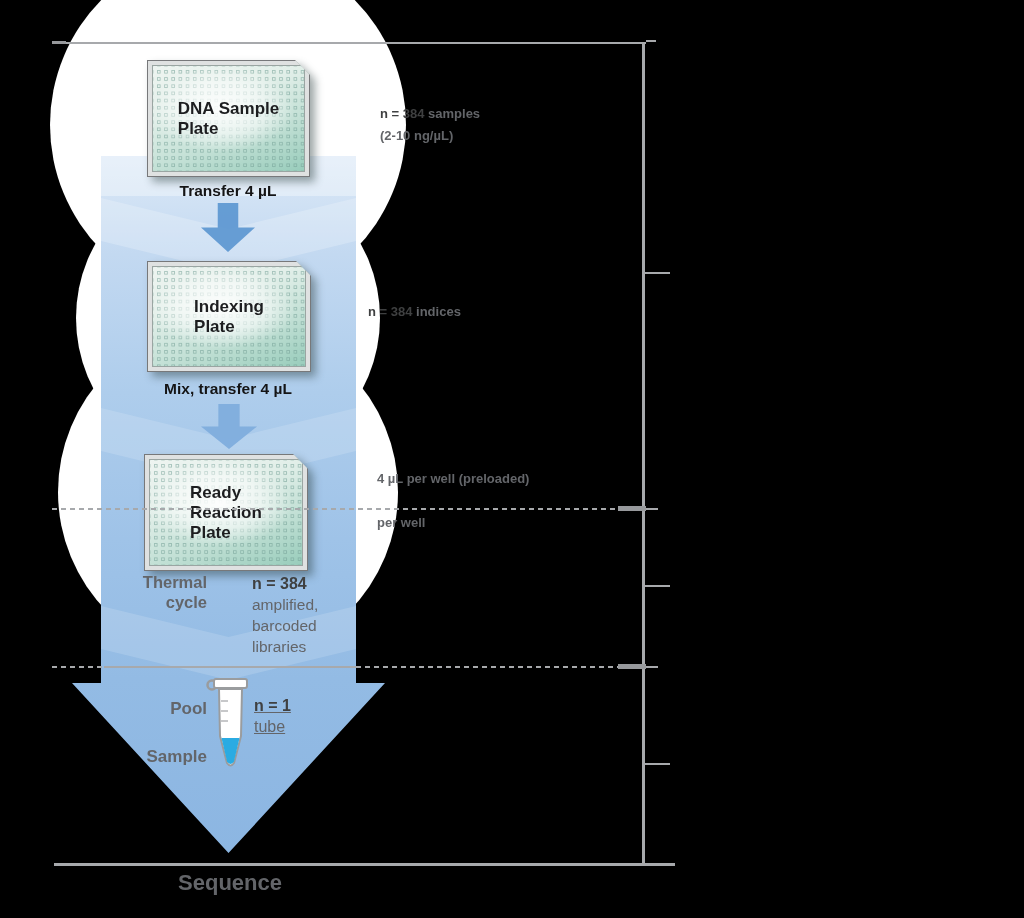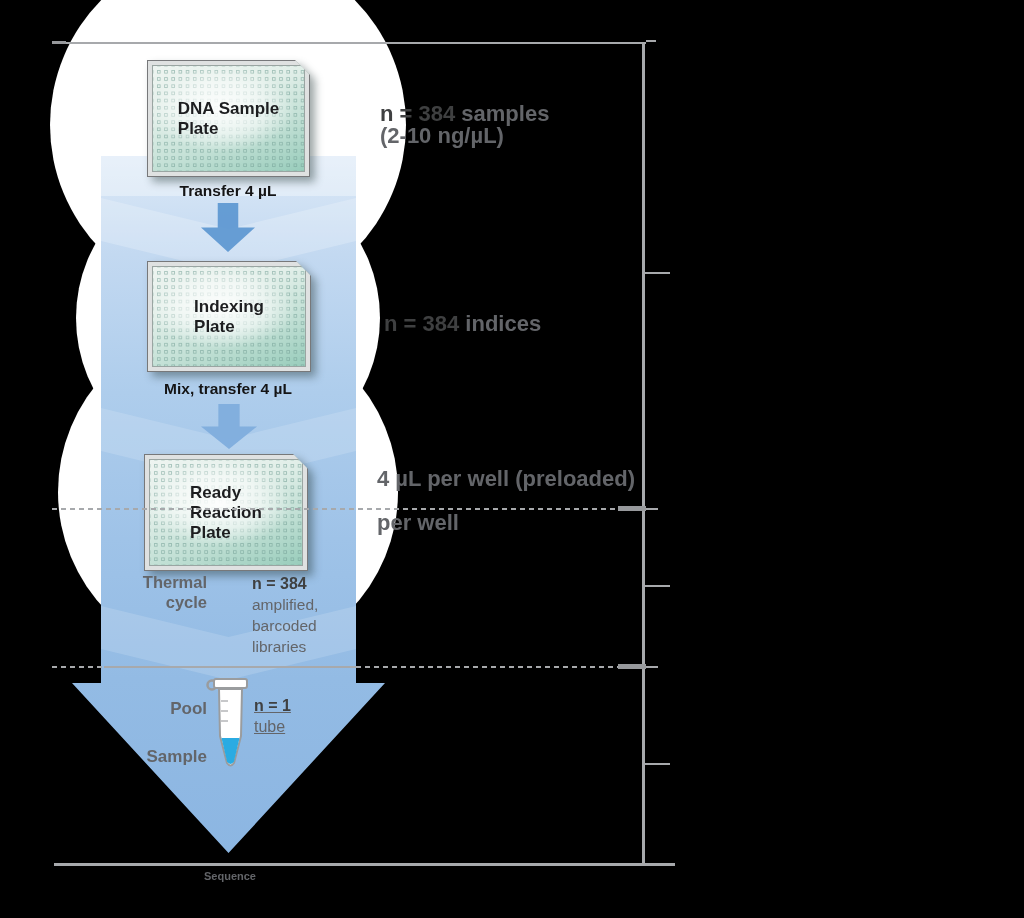--- a/index.html
+++ b/index.html
@@ -51,28 +51,28 @@
 
   
   .gline{position:absolute;background:#a7a9ac;z-index:6;}
   .gdash{position:absolute;height:2px;z-index:6;
     background:repeating-linear-gradient(90deg,#a7a9ac 0 5px,transparent 5px 9px);}
   .gthick{position:absolute;background:#97999c;z-index:6;}
 
   
   .txt{position:absolute;z-index:5;}
   .action{width:200px;text-align:center;font-weight:bold;font-size:15.5px;color:#141415;}
-  .note{font-size:22px;font-weight:bold;line-height:22px;color:#636569;}
+  .note{font-size:13px;font-weight:bold;line-height:22px;color:#636569;}
   .note .nb{color:#3f4041;}
   .leftlab{width:82px;text-align:right;font-weight:bold;font-size:16.5px;line-height:19.5px;color:#636569;}
   .result{font-size:15.5px;line-height:21px;color:#636569;}
   .result .nb{font-weight:bold;color:#3f4041;font-size:16px;}
   .tubenote{font-size:16px;line-height:21px;color:#636569;text-decoration:underline;}
   .tubenote .nb{font-weight:bold;color:#3f4041;}
-  .seq{width:164px;text-align:center;font-weight:bold;font-size:11px;color:#636569;}
+  .seq{width:164px;text-align:center;font-weight:bold;font-size:22px;color:#636569;}
 
   .tube-svg{position:absolute;left:205px;top:676px;z-index:4;}
 </style>
 </head>
 <body>
 
 <div class="canvas">
 
   <div class="halo halo1"></div>
   <div class="halo halo2"></div>
@@ -125,21 +125,21 @@
   </svg>
 
   <div class="txt action" style="left:128px;top:182px;">Transfer 4 µL</div>
   <div class="txt action" style="left:128px;top:380px;">Mix, transfer 4 µL</div>
 
   <div class="txt note" style="left:380px;top:103px;">
     <div><span class="nb">n = 384</span><span> samples</span></div>
     <div>(2-10 ng/µL)</div>
   </div>
 
-  <div class="txt note" style="left:384px;top:301px;margin-top:12px;">
+  <div class="txt note" style="left:368px;top:301px;">
     <span class="nb">n = 384</span><span> indices</span>
   </div>
 
   <div class="txt note" style="left:377px;top:468px;">4 µL per well (preloaded)</div>
   <div class="txt note" style="left:377px;top:512px;line-height:21.5px;">
     <div>per well</div>
   </div>
 
   <div class="txt leftlab" style="left:125px;top:573px;">
     <div>Thermal</div>

